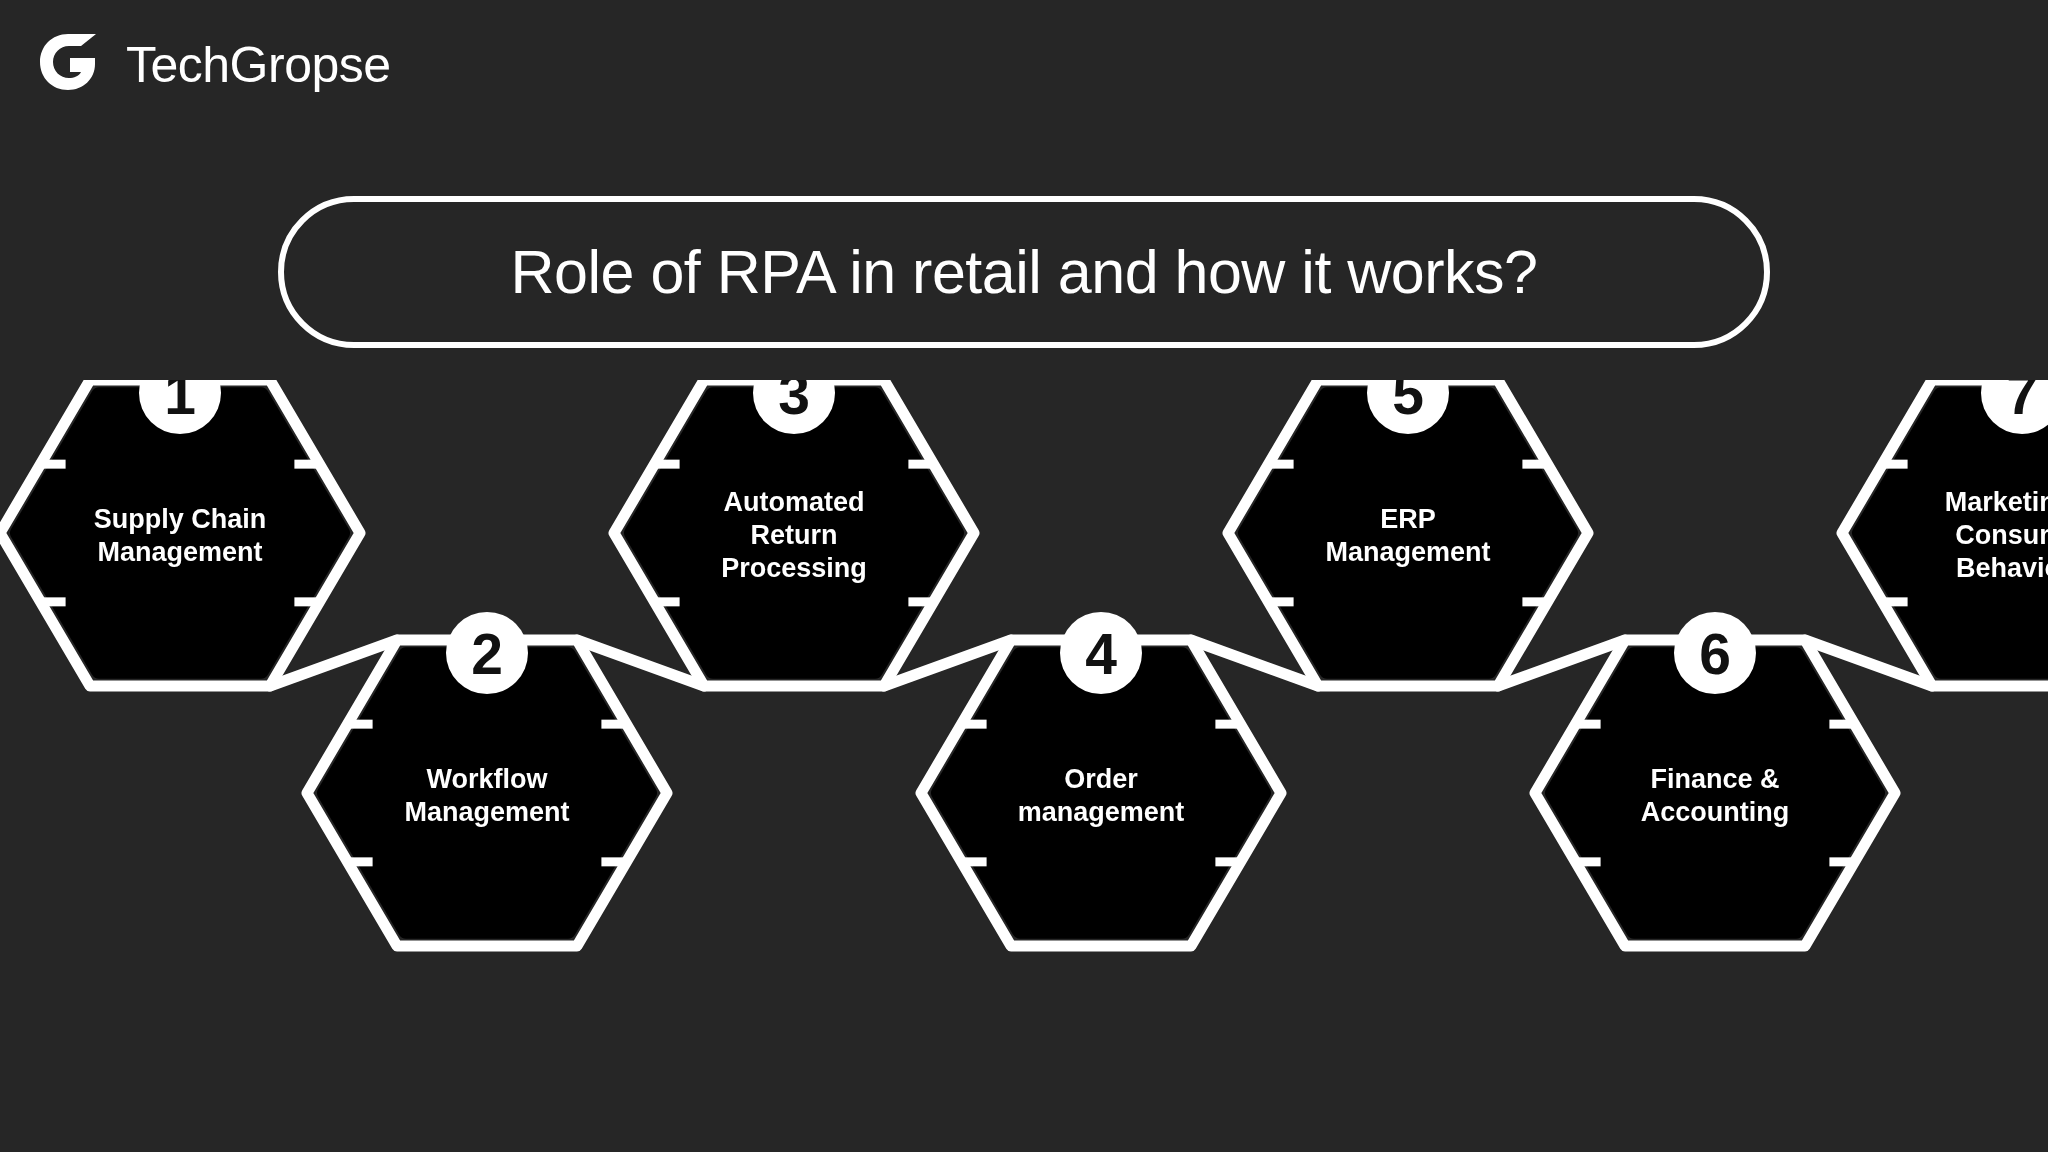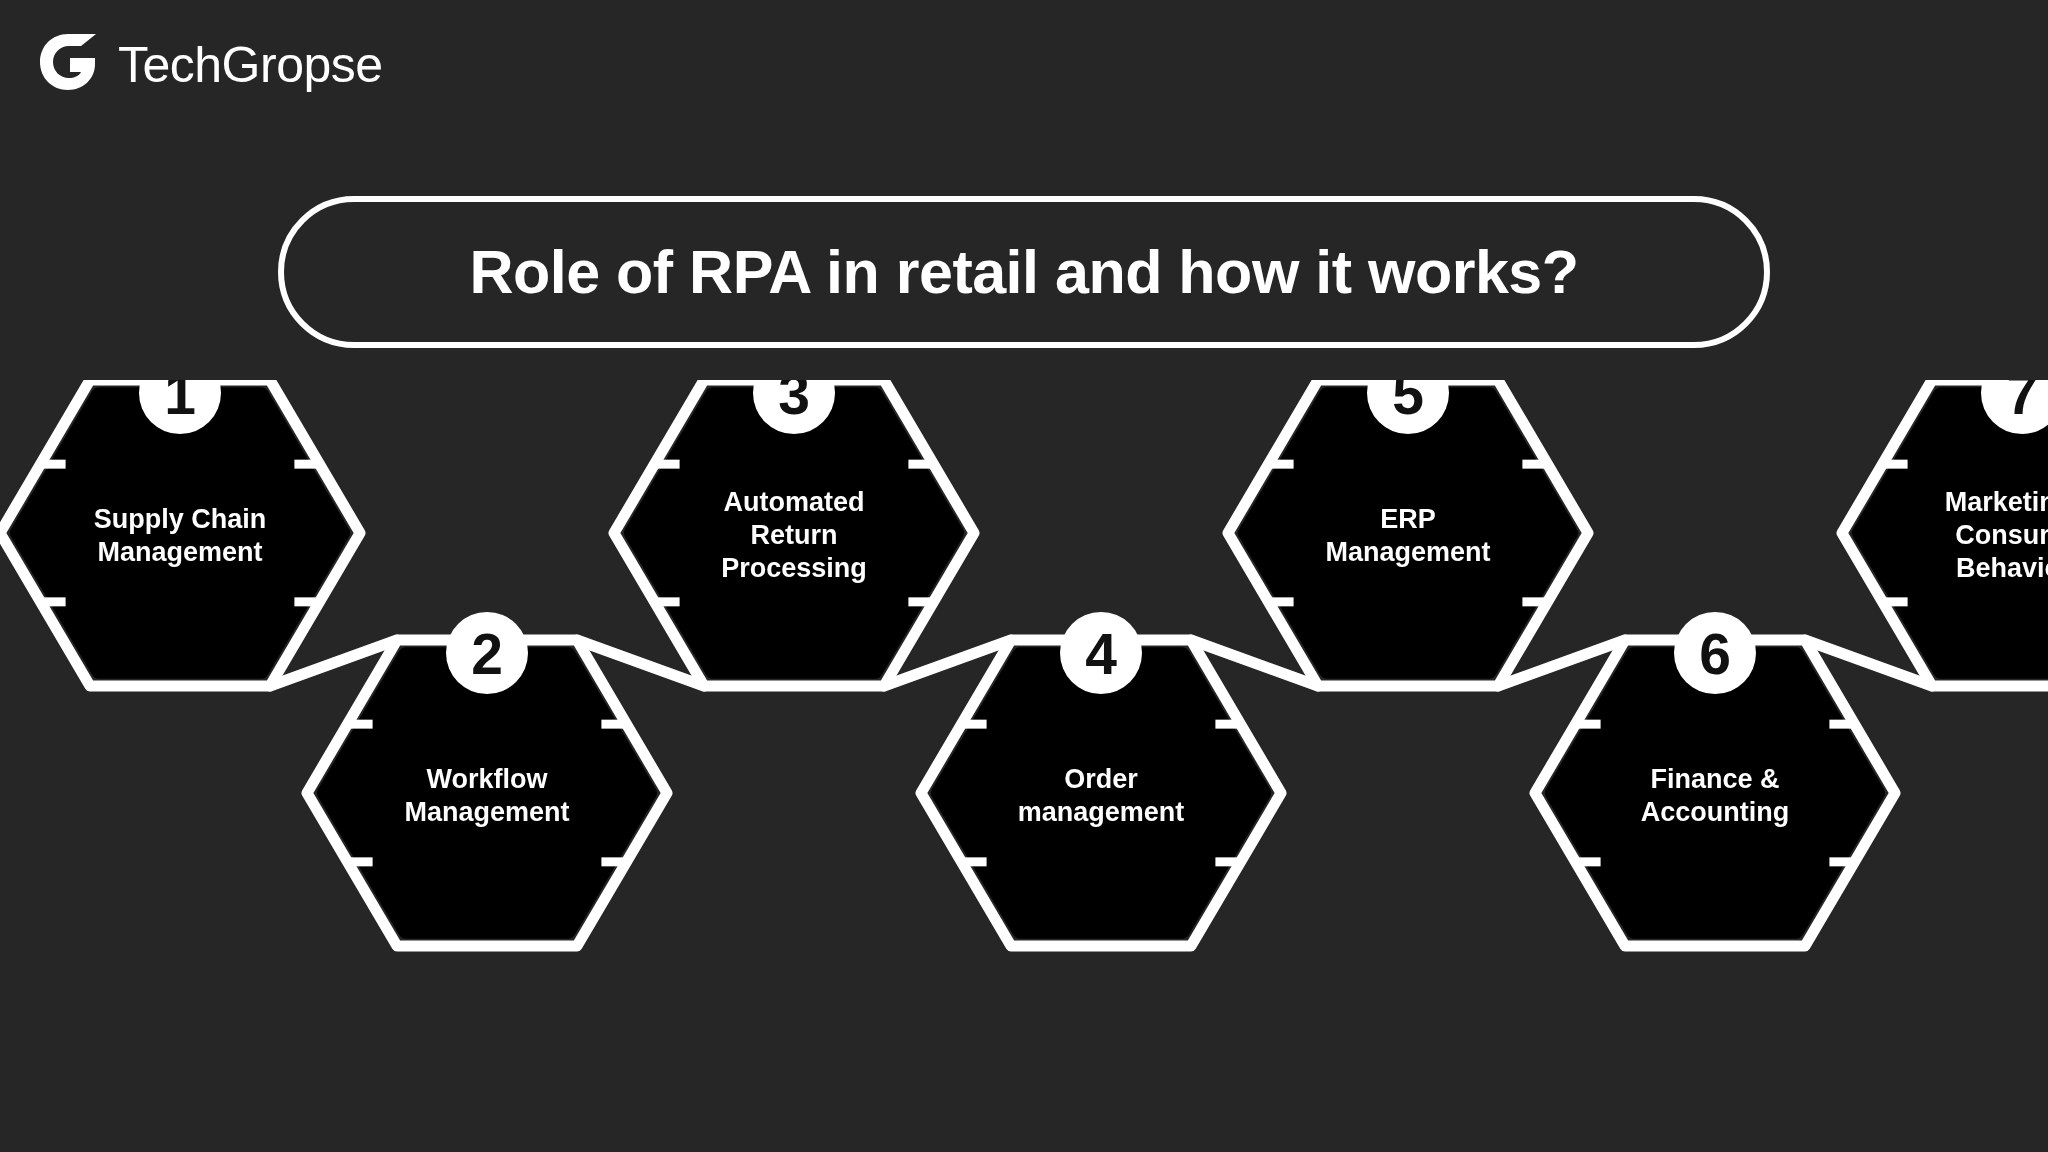--- a/index.html
+++ b/index.html
@@ -16,21 +16,21 @@
     font-family: "Liberation Sans", sans-serif;
   }
 
   
   #logo {
     position: absolute;
     left: 38px;
     top: 32px;
     display: flex;
     align-items: center;
-    gap: 18px;
+    gap: 26px;
   }
   #logo .mark { display: block; }
   #logo .wordmark {
     color: #ffffff;
     font-size: 50px;
     font-weight: 500;
     letter-spacing: -0.5px;
     line-height: 1;
     white-space: nowrap;
   }
@@ -45,21 +45,21 @@
     box-sizing: border-box;
     border: 6px solid #ffffff;
     border-radius: 78px;
     display: flex;
     align-items: center;
     justify-content: center;
   }
   #title-text {
     color: #ffffff;
     font-size: 61px;
-    font-weight: bold;
+    font-weight: normal;
     letter-spacing: -0.5px;
     line-height: 1;
     white-space: nowrap;
   }
 
   
   #hex-wrap {
     position: absolute;
     left: 0;
     top: 380px;

